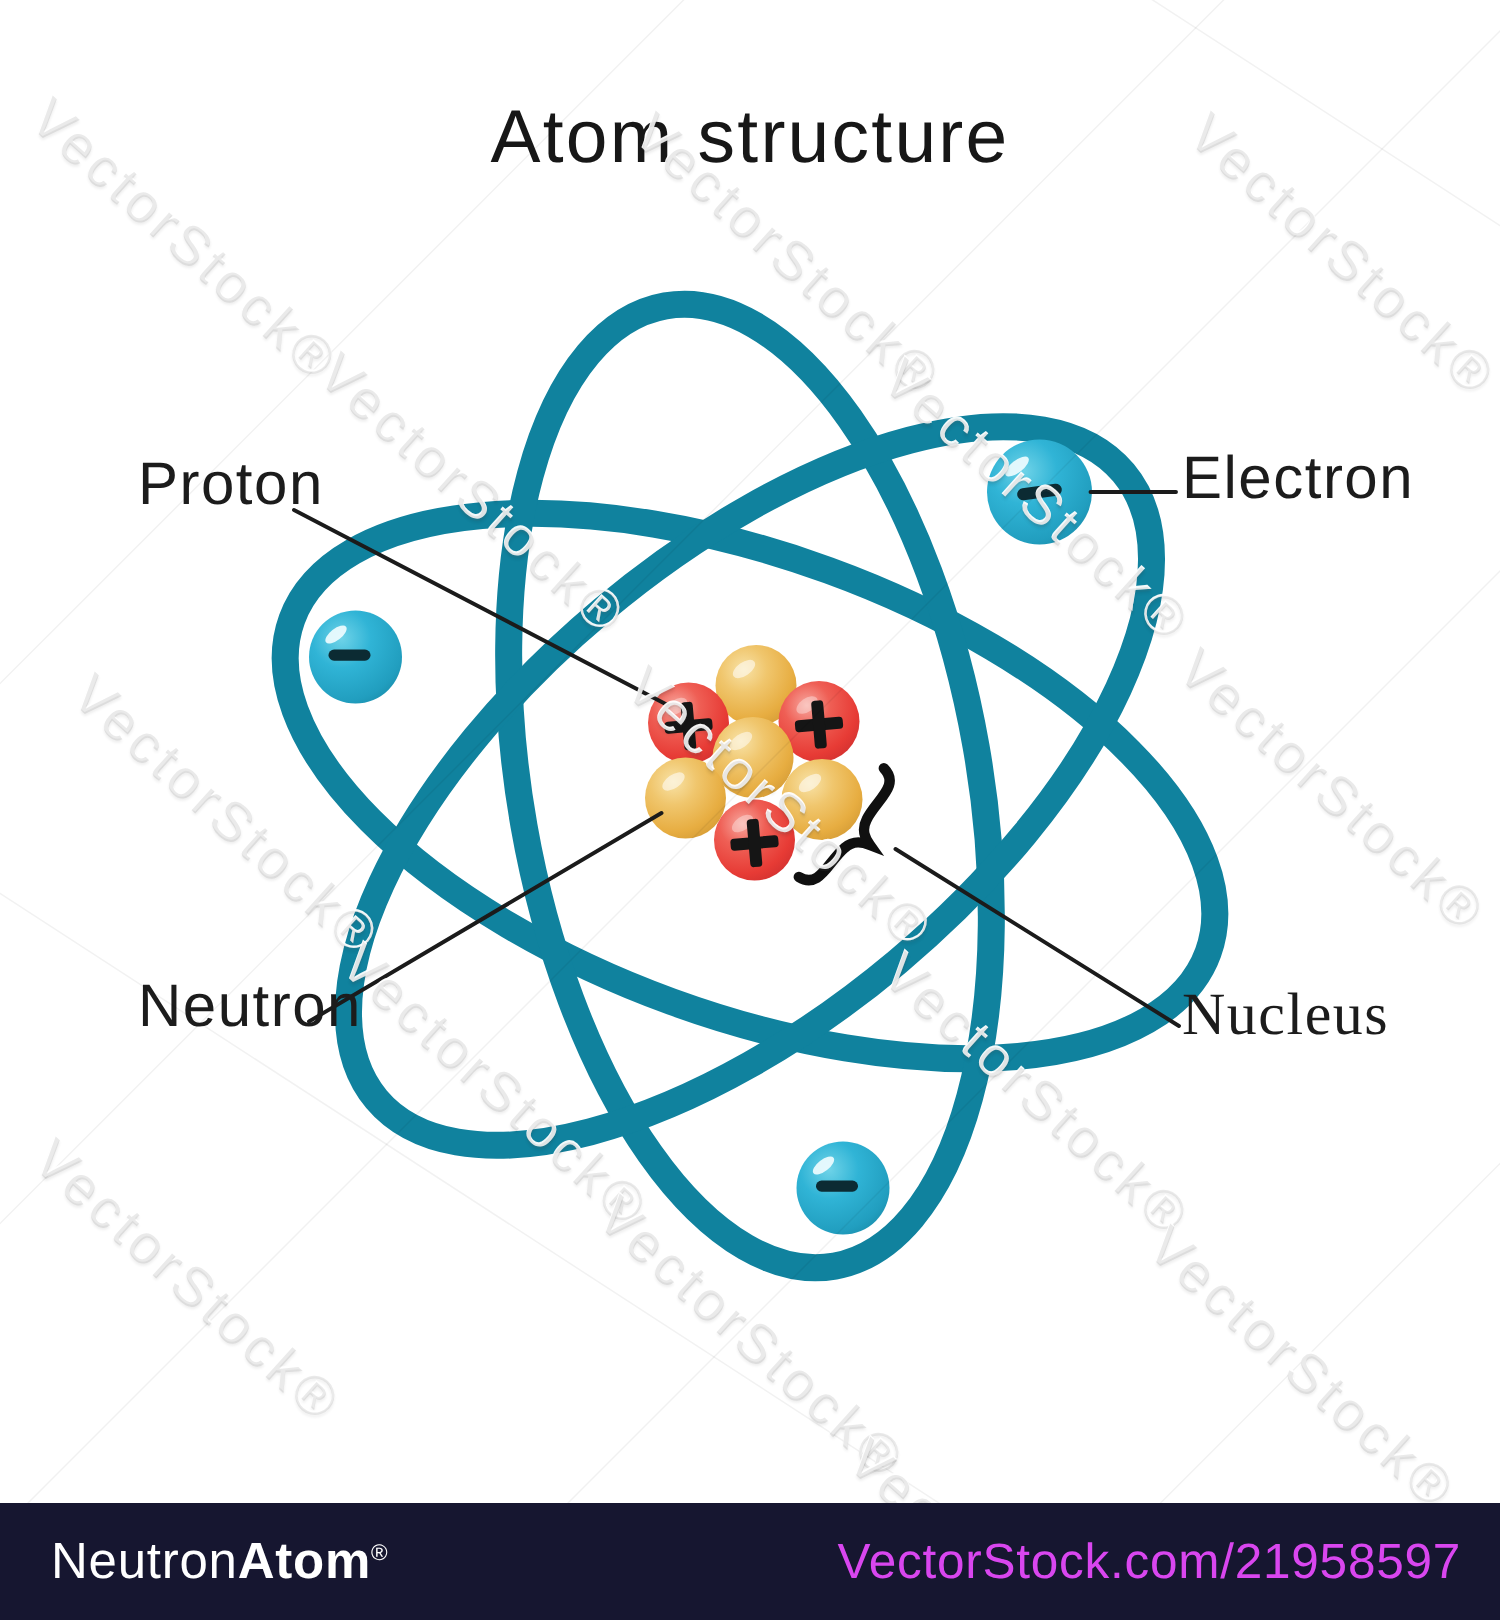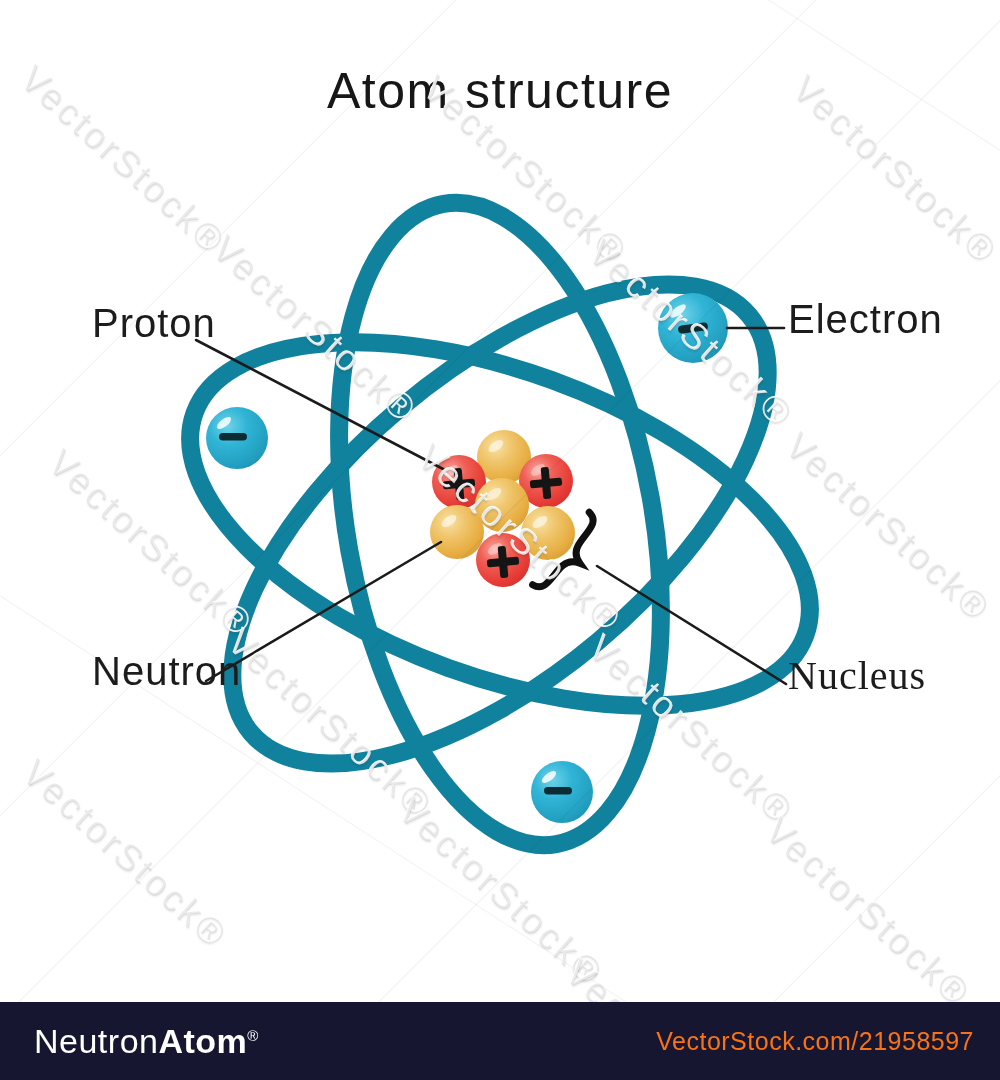--- a/index.html
+++ b/index.html
@@ -61,21 +61,21 @@
     background: #161630;
     display: flex;
     align-items: center;
     justify-content: space-between;
     padding: 0 26px 0 34px;
     box-sizing: border-box;
   }
   .brand { color: #ffffff; font-size: 34px; letter-spacing: 0.5px; }
   .brand .bold { font-weight: bold; }
   .brand sup { font-size: 15px; }
-  .credit { color: #f97316; font-size: 25px; letter-spacing: 0.5px; }
+  .credit { color: #d946ef; font-size: 33px; letter-spacing: 0.5px; }
 </style>
 </head>
 <body>
 
 <div class="page">
 
   <svg class="diagram" width="1000" height="1080" viewBox="0 0 1000 1080">
     <defs>
       <radialGradient id="gElectron" cx="0.35" cy="0.3" r="0.9">
         <stop offset="0" stop-color="#6fd3e8"></stop>

